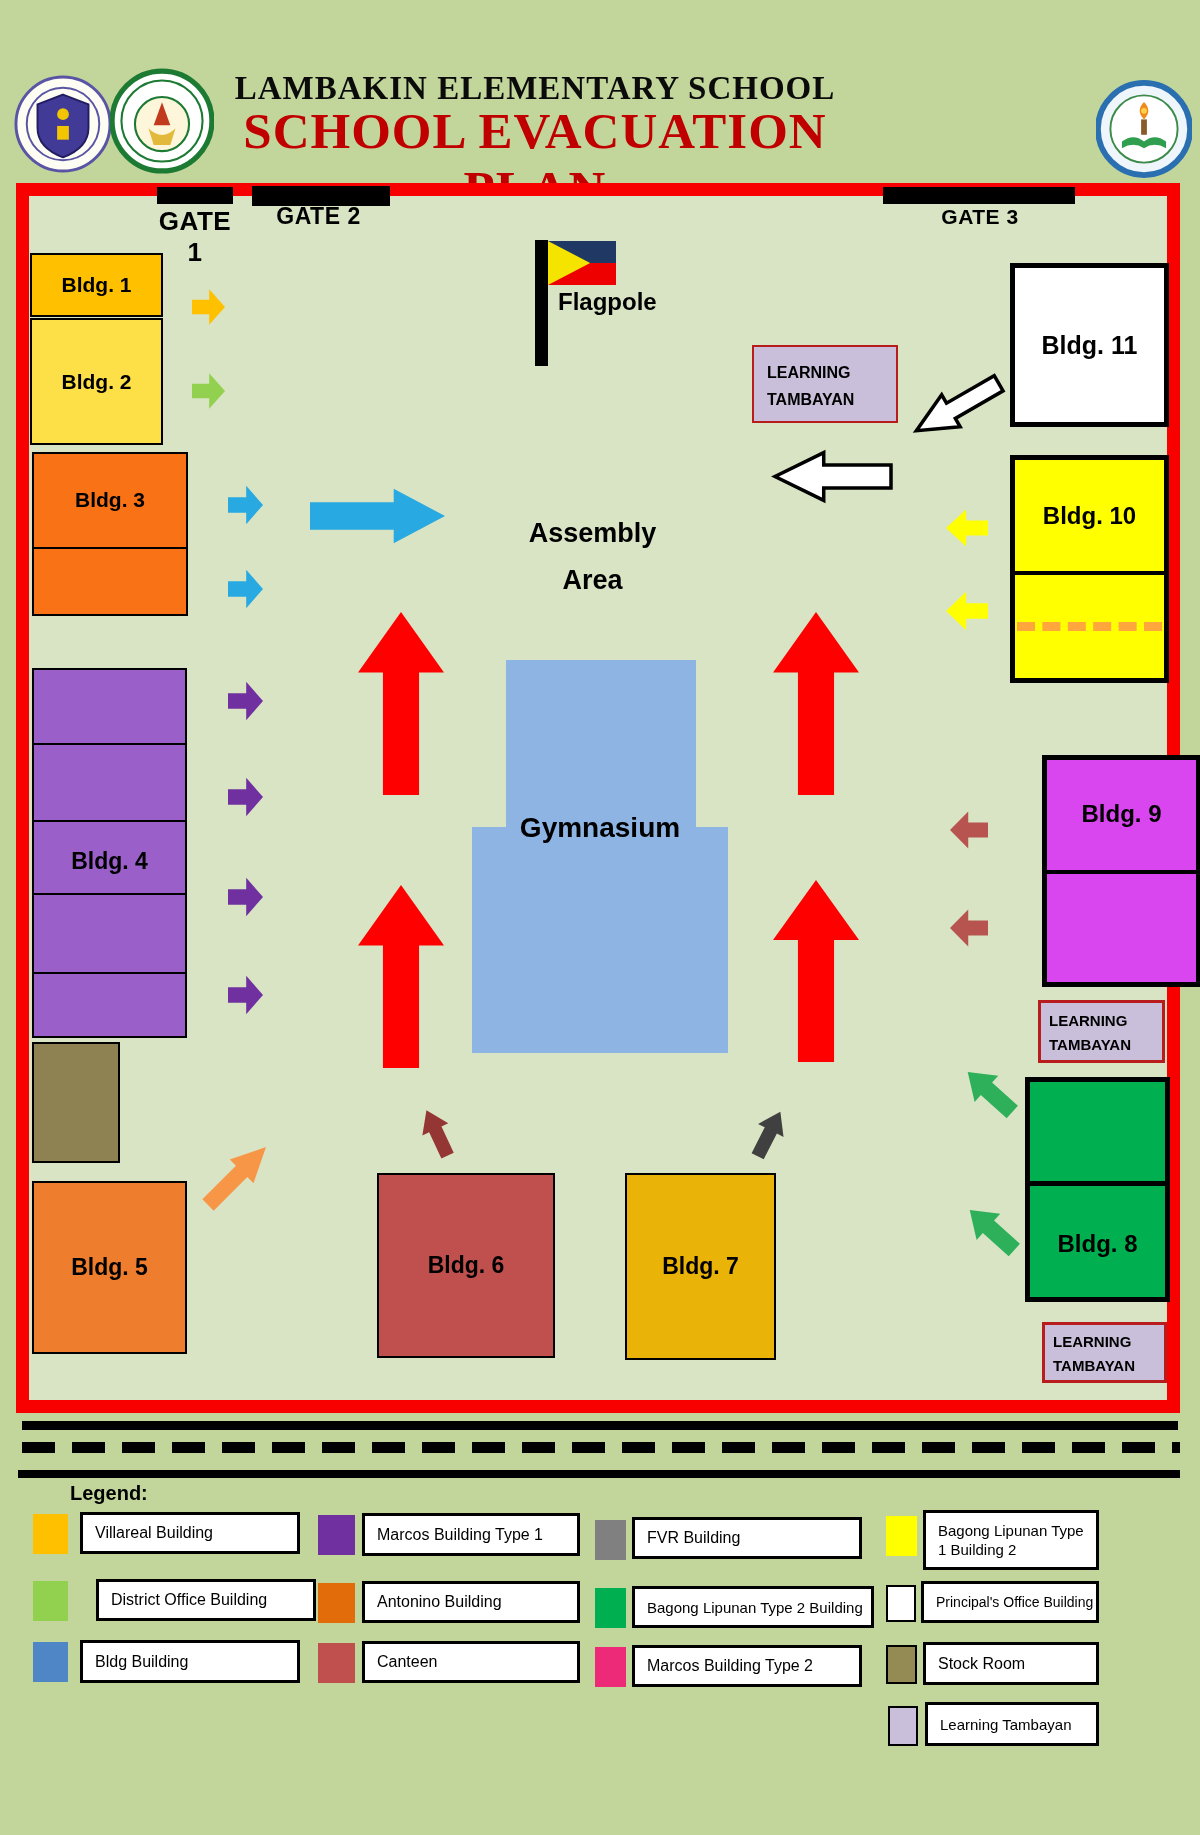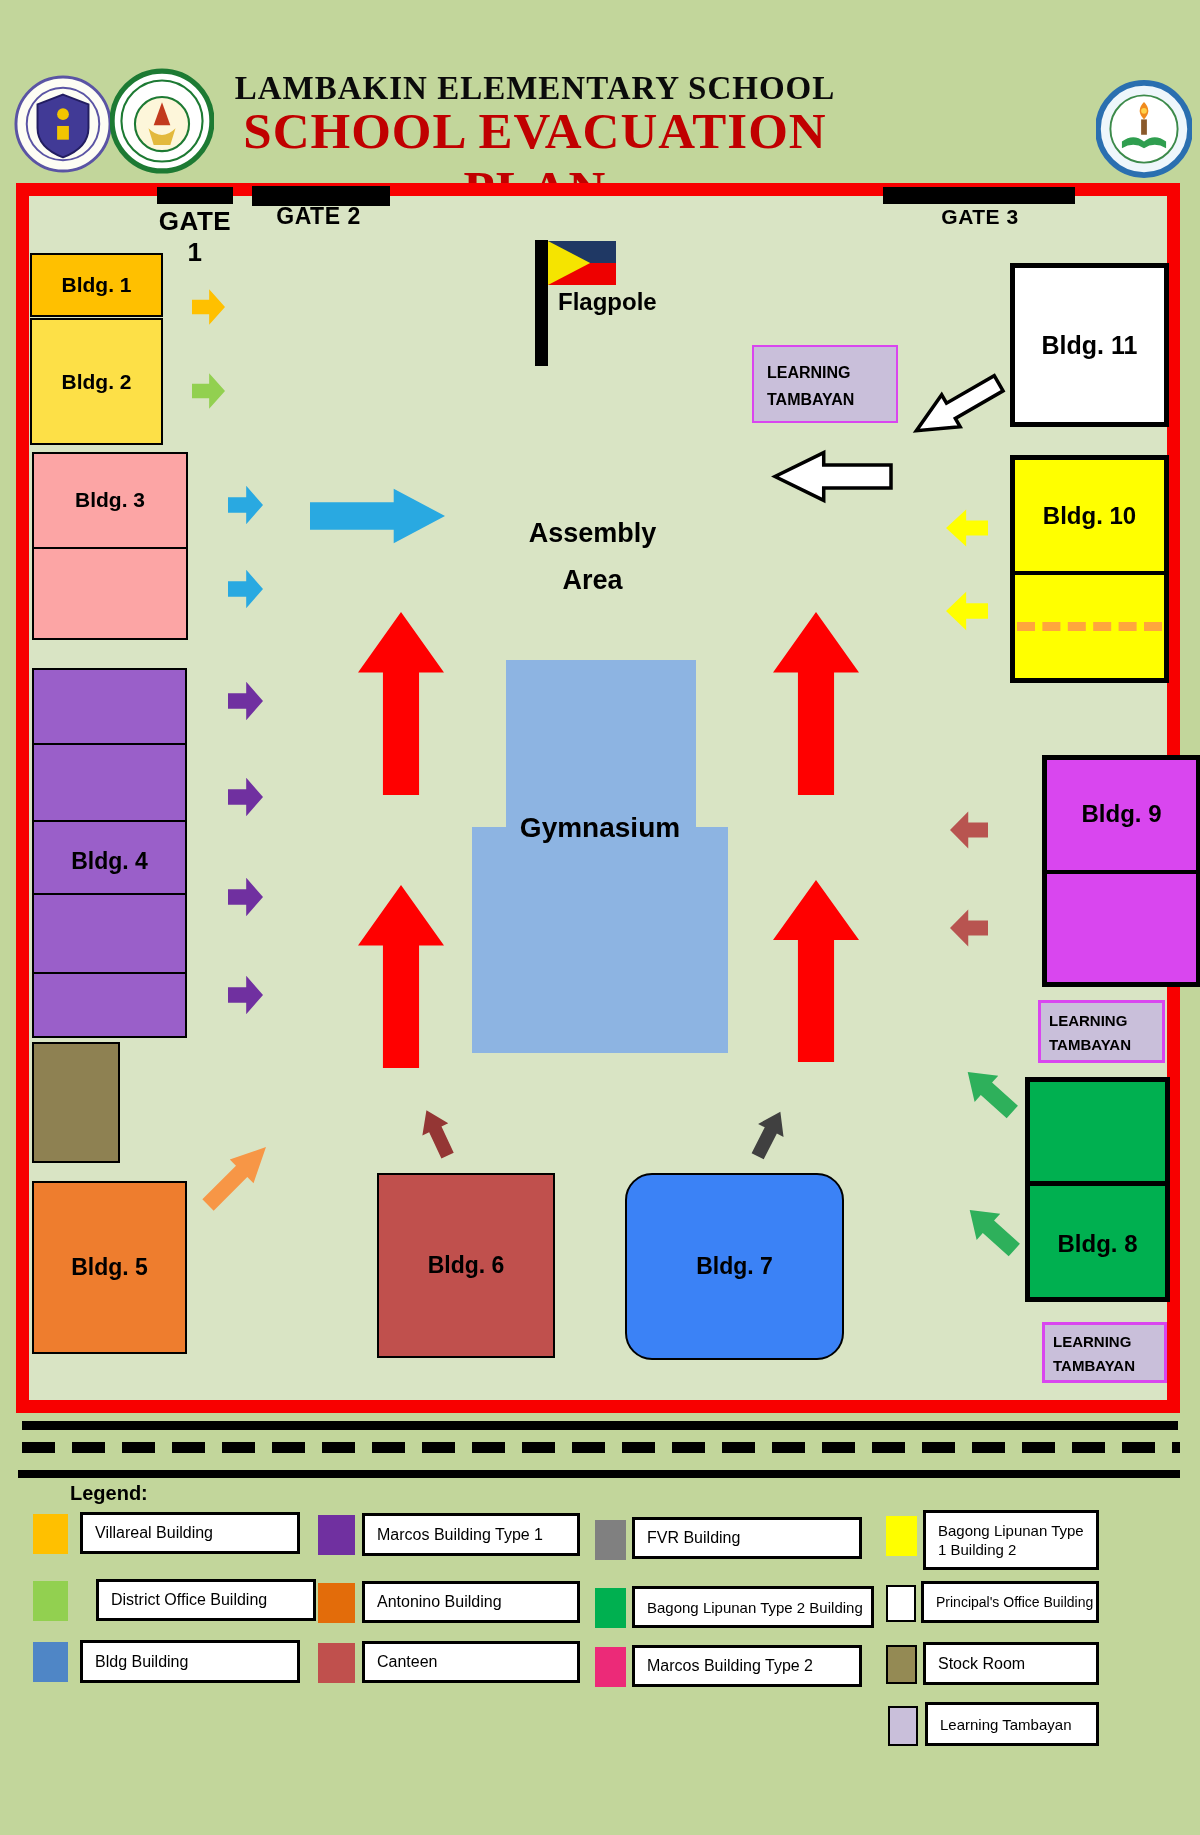--- a/index.html
+++ b/index.html
@@ -13,21 +13,21 @@
   .map-frame{position:absolute;box-sizing:border-box;border:13px solid #f80000;background:#d9e4c4}
   .gate-bar{position:absolute;background:#000;z-index:4}
   .gate-label{position:absolute;font-weight:bold;text-align:center;z-index:4;letter-spacing:0.5px}
   .bld{position:absolute;box-sizing:border-box;border:2px solid #000;display:flex;align-items:center;justify-content:center;z-index:3}
   .bld.thick{border-width:5px}
   .bld-label{font-weight:bold;text-align:center;font-size:21px}
   .bld-label.abs-lab{position:absolute;left:0;width:100%}
   .divline{position:absolute;left:0;right:0;background:#000;z-index:3}
   .arrow{position:absolute;z-index:2}
   .arrow svg{width:100%;height:100%;display:block;overflow:visible}
-  .lt-box{position:absolute;box-sizing:border-box;border:2px solid #d946ef;font-weight:bold;z-index:3}
+  .lt-box{position:absolute;box-sizing:border-box;border:2px solid #b91c1c;font-weight:bold;z-index:3}
   .lt-line{display:block}
   .legend-swatch{position:absolute;width:35px;height:40px}
   .legend-swatch.bordered{box-sizing:border-box;border:2px solid #000}
   .legend-box{position:absolute;box-sizing:border-box;border:3px solid #000;background:#fff;display:flex;align-items:center;padding-left:12px;font-size:16px}
   .road-line{position:absolute;background:#000}
   .flag-part{position:absolute}
   .logo{position:absolute;z-index:1}
   .logo svg{width:100%;height:100%;display:block}
 </style>
 </head>
@@ -89,40 +89,40 @@
 <div class="abs" style="left: 506px; top: 660px; width: 190px; height: 170px; z-index: 1; background-color: rgb(141, 180, 226);"></div>
 <div class="abs" style="left: 472px; top: 827px; width: 256px; height: 226px; z-index: 1; background-color: rgb(141, 180, 226);"></div>
 <div class="abs" style="left:460px;top:812px;width:280px;text-align:center;font-size:28px;font-weight:bold;z-index:2">Gymnasium</div>
 
 <div class="bld" style="left: 30px; top: 253px; width: 133px; height: 64px; background-color: rgb(255, 192, 0);">
   <span class="bld-label">Bldg. 1</span>
 </div>
 <div class="bld" style="left: 30px; top: 318px; width: 133px; height: 127px; background-color: #fde047;">
   <span class="bld-label">Bldg. 2</span>
 </div>
-<div class="bld" style="left: 32px; top: 452px; width: 156px; height: 188px; background-color: #fca5a5;">
+<div class="bld" style="left: 32px; top: 452px; width: 156px; height: 164px; background-color: #f97316;">
   <div class="divline" style="top:93px;height:2px"></div>
   <span class="bld-label abs-lab" style="top:34px">Bldg. 3</span>
 </div>
 <div class="bld" style="left: 32px; top: 668px; width: 155px; height: 370px; background-color: rgb(154, 95, 201);">
   <div class="divline" style="top:73px;height:2px"></div>
   <div class="divline" style="top:150px;height:2px"></div>
   <div class="divline" style="top:223px;height:2px"></div>
   <div class="divline" style="top:302px;height:2px"></div>
   <span class="bld-label abs-lab" style="top:178px;font-size:23px">Bldg. 4</span>
 </div>
 <div class="bld" style="left: 32px; top: 1042px; width: 88px; height: 121px; background-color: rgb(142, 129, 82);"></div>
 <div class="bld" style="left: 32px; top: 1165px; width: 155px; height: 173px; background-color: rgb(238, 125, 46); margin-top: 16px;">
   <span class="bld-label" style="font-size:23px">Bldg. 5</span>
 </div>
 
 <div class="bld" style="left: 377px; top: 1173px; width: 178px; height: 185px; background-color: rgb(192, 80, 77);">
   <span class="bld-label" style="font-size:23px">Bldg. 6</span>
 </div>
-<div class="bld" style="left: 625px; top: 1173px; width: 219px; height: 187px; background-color: #3b82f6; border-radius: 27px;">
+<div class="bld" style="left: 625px; top: 1173px; width: 151px; height: 187px; background-color: #eab308;">
   <span class="bld-label" style="font-size:23px">Bldg. 7</span>
 </div>
 
 <div class="bld thick" style="left: 1010px; top: 263px; width: 159px; height: 164px; background-color: rgb(255, 255, 255);">
   <span class="bld-label" style="font-size:25px">Bldg. 11</span>
 </div>
 <div class="bld thick" style="left: 1010px; top: 455px; width: 159px; height: 228px; background-color: rgb(255, 255, 0);">
   <div class="divline" style="top:111px;height:4px"></div>
   <span class="bld-label abs-lab" style="top:42px;font-size:24px">Bldg. 10</span>
   <div style="position: absolute; left: 2px; right: 2px; top: 162px; height: 0px; border-top: 9px dashed rgb(255, 166, 61);"></div>

